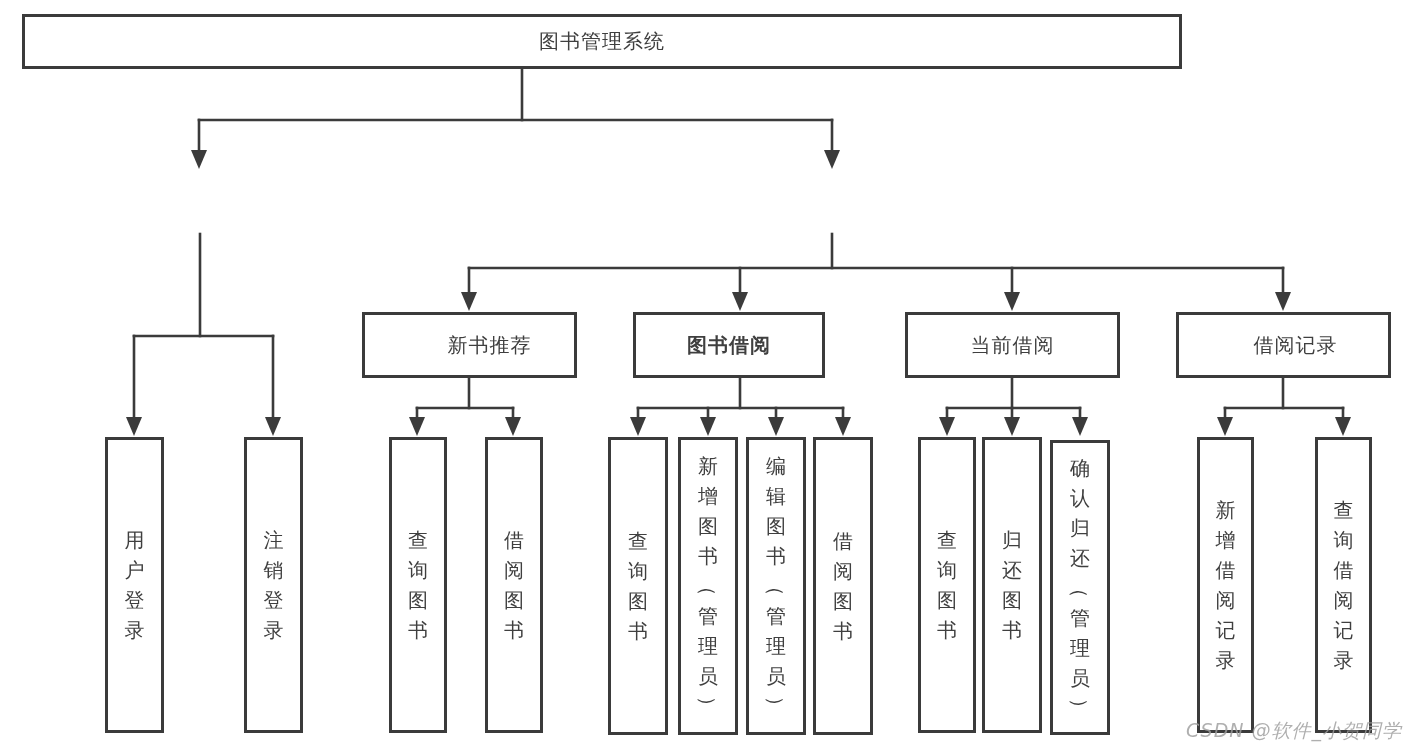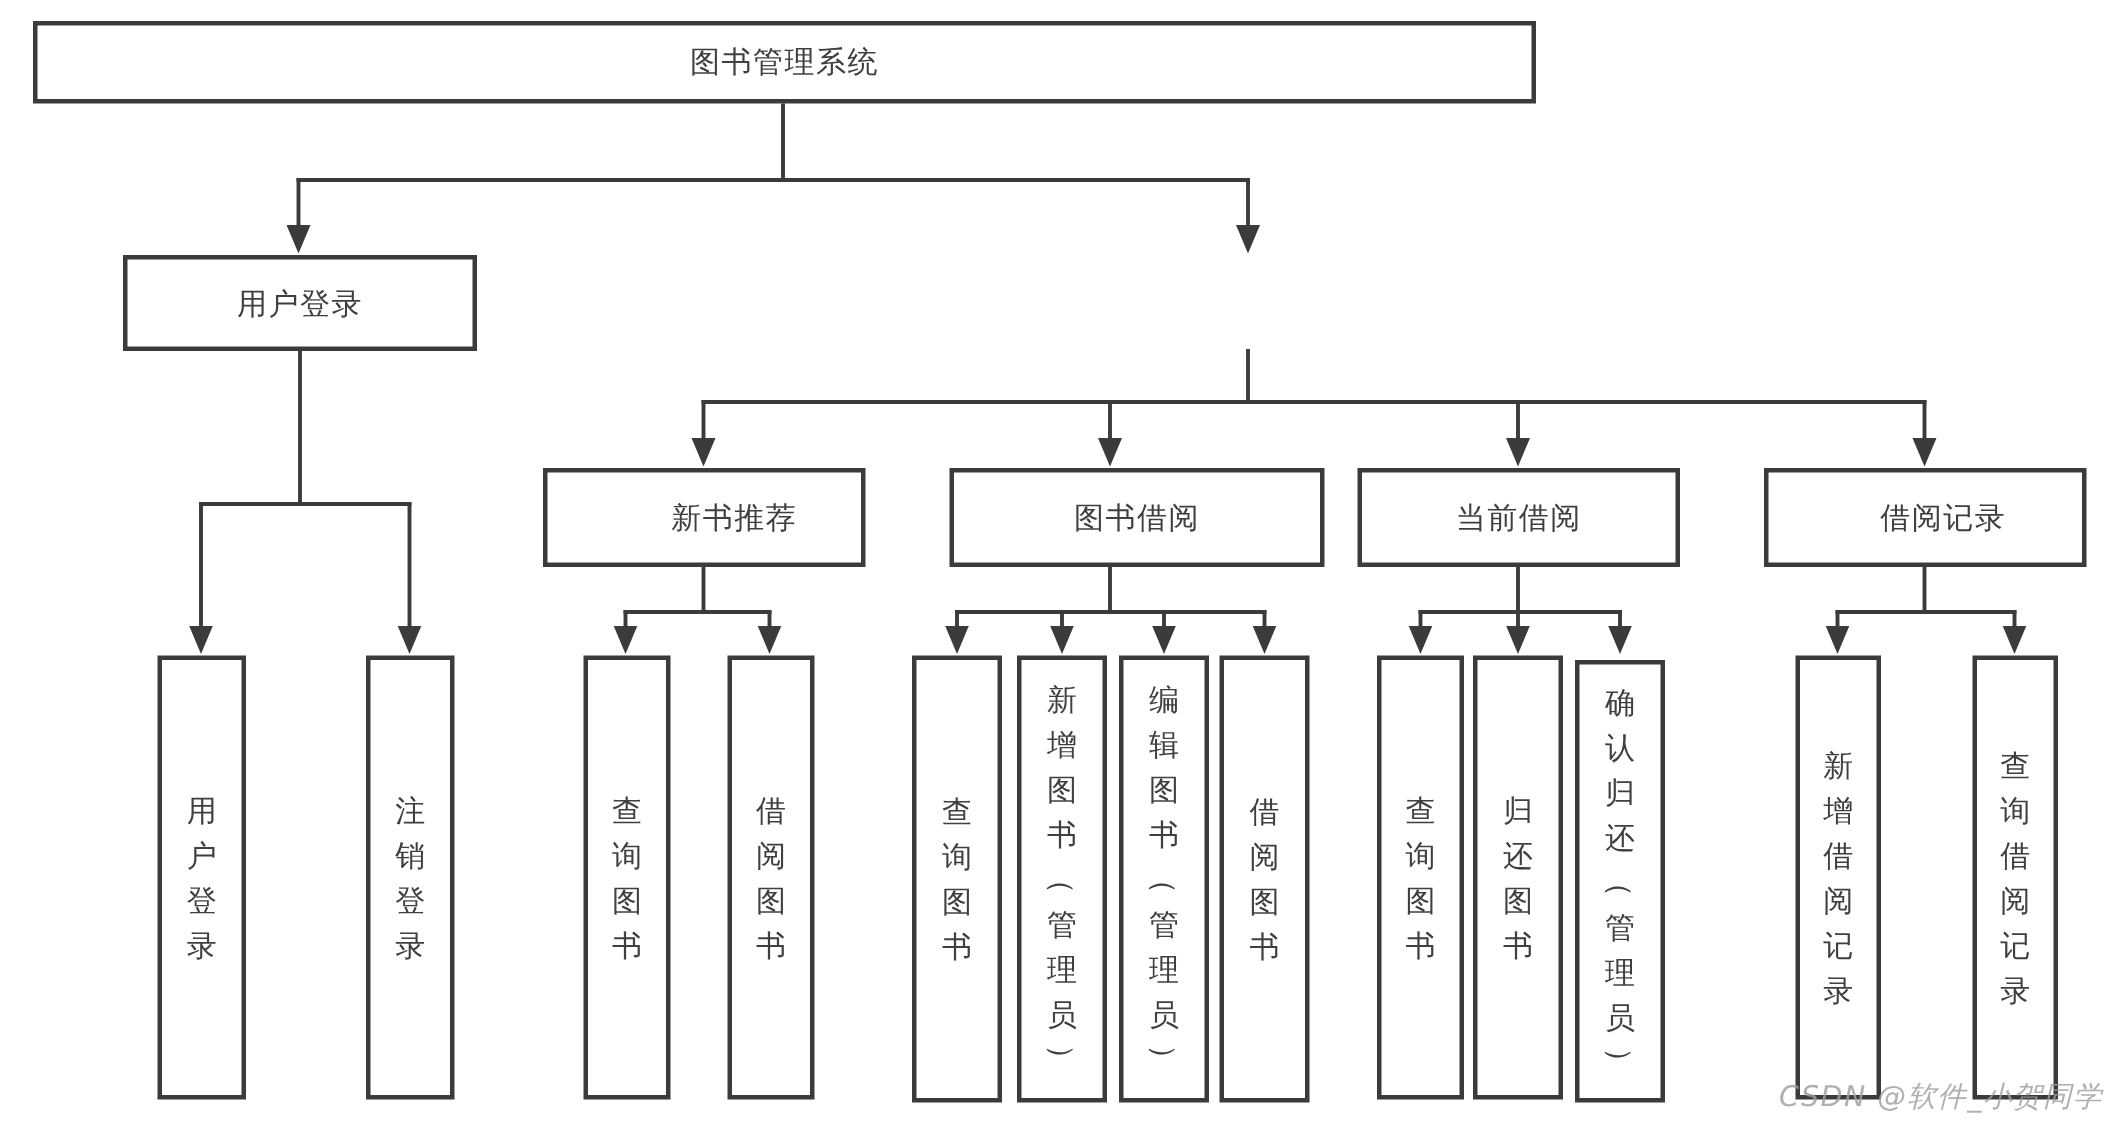--- a/index.html
+++ b/index.html
@@ -115,26 +115,25 @@
       <line x1="1012" y1="408" x2="1012" y2="417" marker-end="url(#arw)"></line>
       <line x1="1080" y1="408" x2="1080" y2="417" marker-end="url(#arw)"></line>
 
       <line x1="1283" y1="378" x2="1283" y2="408"></line>
       <line x1="1225" y1="408" x2="1343" y2="408"></line>
       <line x1="1225" y1="408" x2="1225" y2="417" marker-end="url(#arw)"></line>
       <line x1="1343" y1="408" x2="1343" y2="417" marker-end="url(#arw)"></line>
     </g>
   </svg>
 
-  <div class="hnode" style="left:22px; top:14px; width:1002px; height:55px;">图书管理系统</div>
-
-  <div class="hnode" style="left:82px; top:170px; width:236px; height:64px;">用户登录</div>
+  <div class="hnode" style="left:22px; top:14px; width:1160px; height:55px;">图书管理系统</div>
+
 
   <div class="hnode" style="left:362px; top:312px; width:215px; height:66px;padding-left:40px;">新书推荐</div>
-  <div class="hnode" style="left:633px; top:312px; width:250px; height:66px;">图书借阅</div>
+  <div class="hnode" style="left:633px; top:312px; width:192px; height:66px;font-weight:bold;">图书借阅</div>
   <div class="hnode" style="left:905px; top:312px; width:215px; height:66px;">当前借阅</div>
   <div class="hnode" style="left:1176px; top:312px; width:215px; height:66px;padding-left:24px;">借阅记录</div>
 
   <div class="vnode" style="left:105px; top:437px; width:59px; height:296px;">
     <div class="vtext">
         <span>用</span>
         <span>户</span>
         <span>登</span>
         <span>录</span>
       </div>

